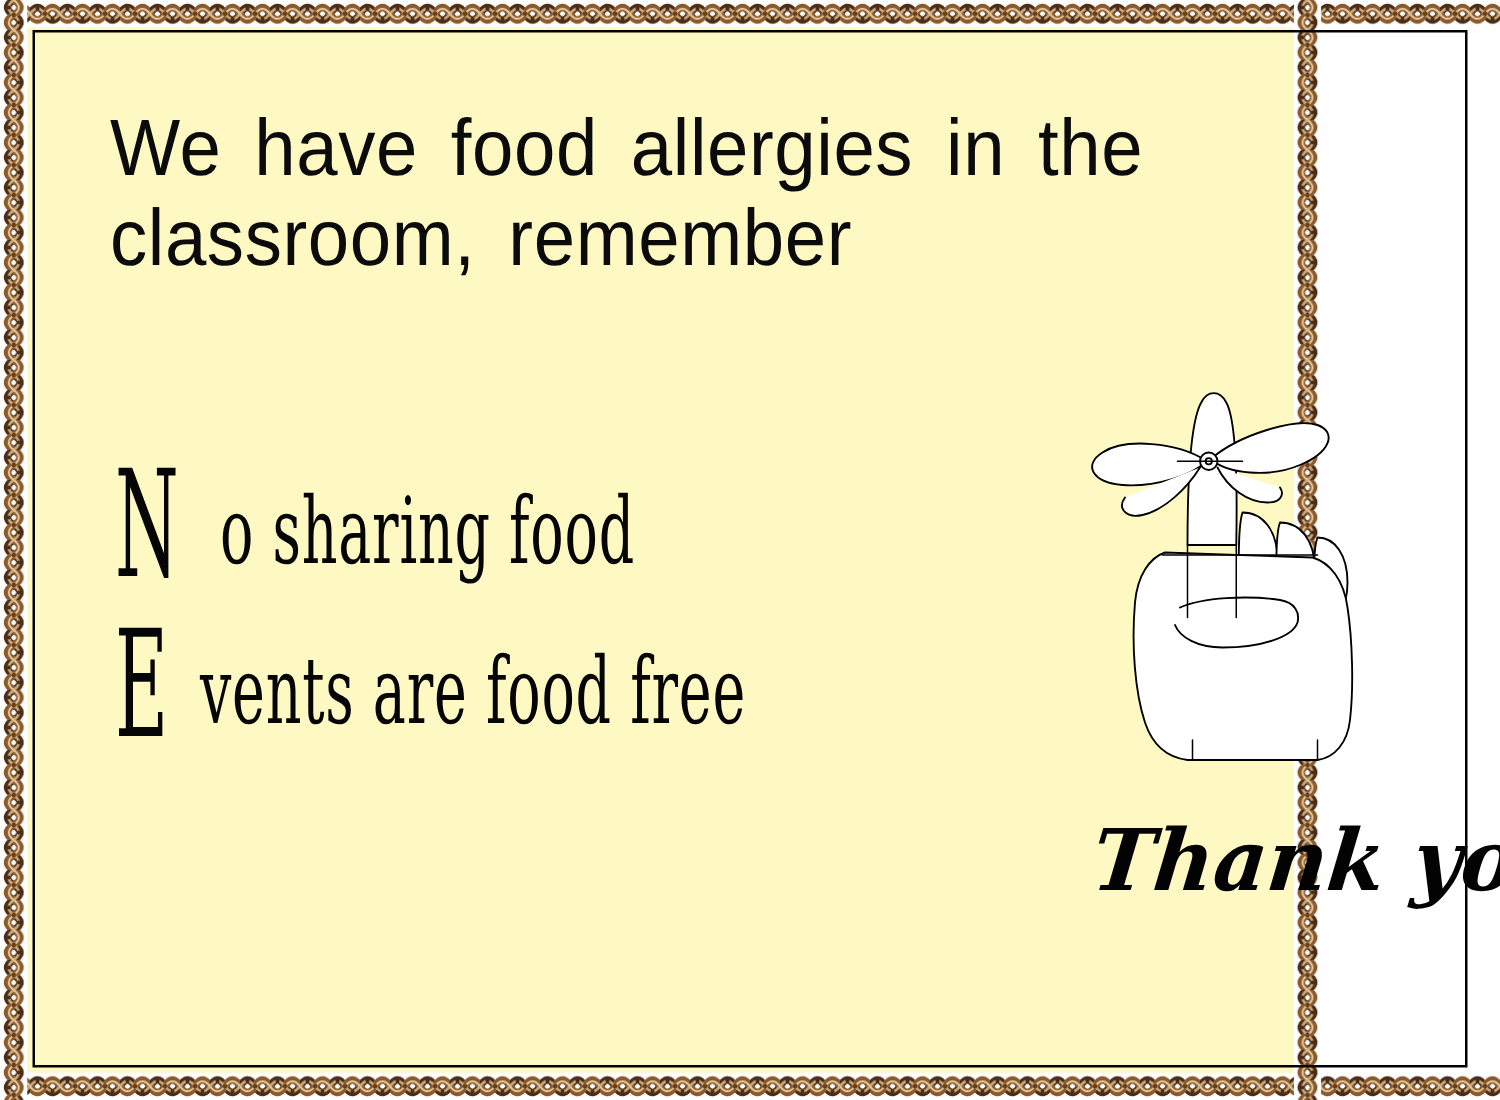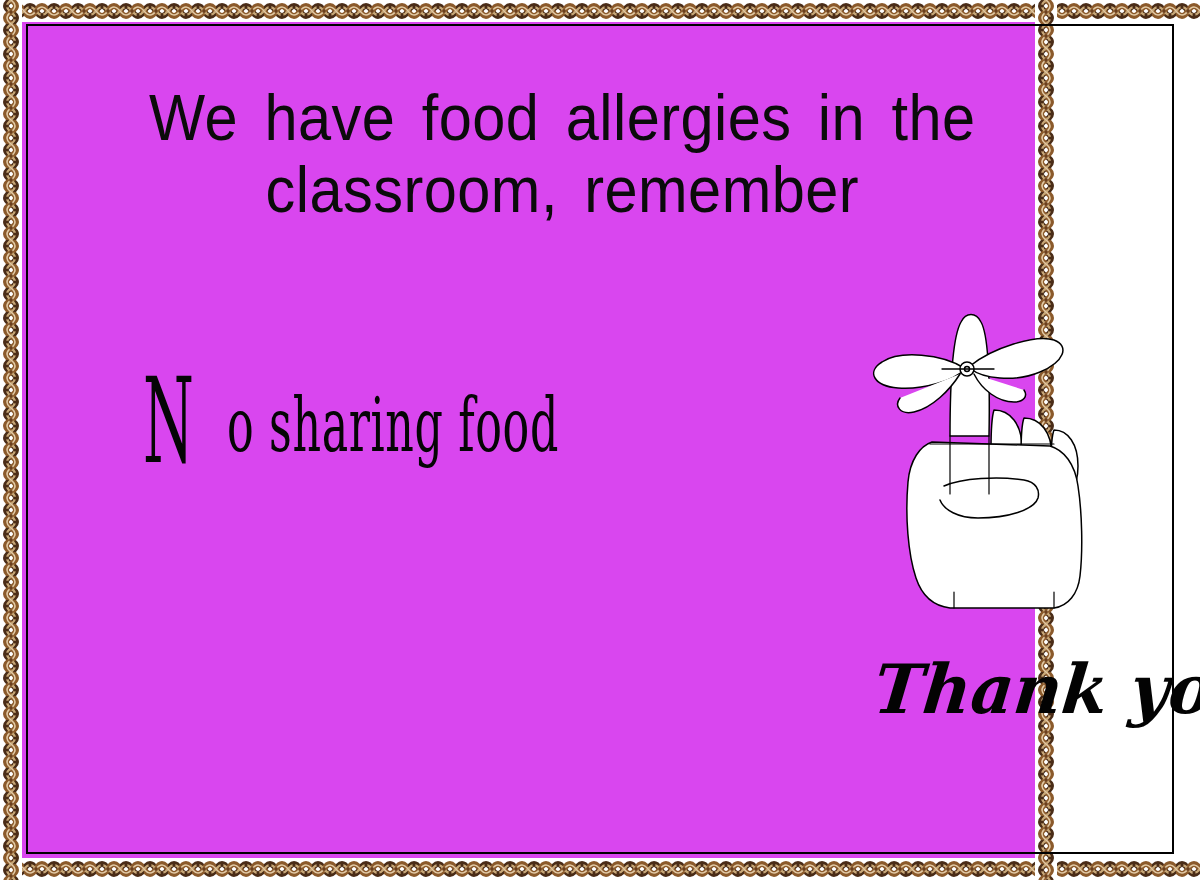--- a/index.html
+++ b/index.html
@@ -12,23 +12,22 @@
     height: 880px;
     overflow: hidden;
     font-family: "Liberation Sans", sans-serif;
   }
 
   
   #poster {
     position: relative;
     width: 1057px;
     height: 880px;
-    background: #d946ef;
+    background: #fef9c3;
     box-sizing: border-box;
-    text-align: center;
   }
 
   
   .rope-border {
     position: absolute;
     pointer-events: none;
   }
   .rope-top    { left: 0;  top: 0;    width: 1200px; height: 22px; }
   .rope-bottom { left: 0;  bottom: 0; width: 1200px; height: 22px; }
   .rope-left   { left: 0;  top: 0;    width: 22px;   height: 880px; }
@@ -184,20 +183,23 @@
     <span class="hl-line">We have food allergies in the</span>
     <span class="hl-line">classroom, remember</span>
   </div>
 
   <div id="acrostic">
 
     <div class="acro-row" id="row-no">
       <span class="acro-cap">N</span><span class="acro-rest">o sharing food</span>
     </div>
 
+    <div class="acro-row" id="row-events">
+      <span class="acro-cap">E</span><span class="acro-rest">vents are food free</span>
+    </div>
 
 
   </div>
 
   <div id="hand-illustration">
     <svg width="240" height="306" viewBox="0 0 240 306" aria-hidden="true">
       <g fill="#ffffff" stroke="#000000" stroke-width="1.5" stroke-linecap="round" stroke-linejoin="round">
 
         <path d="M92 130 C92 78 95 30 103 16 C108 6 118 6 123 16 C131 30 132 78 131 130 Z"></path>
 

